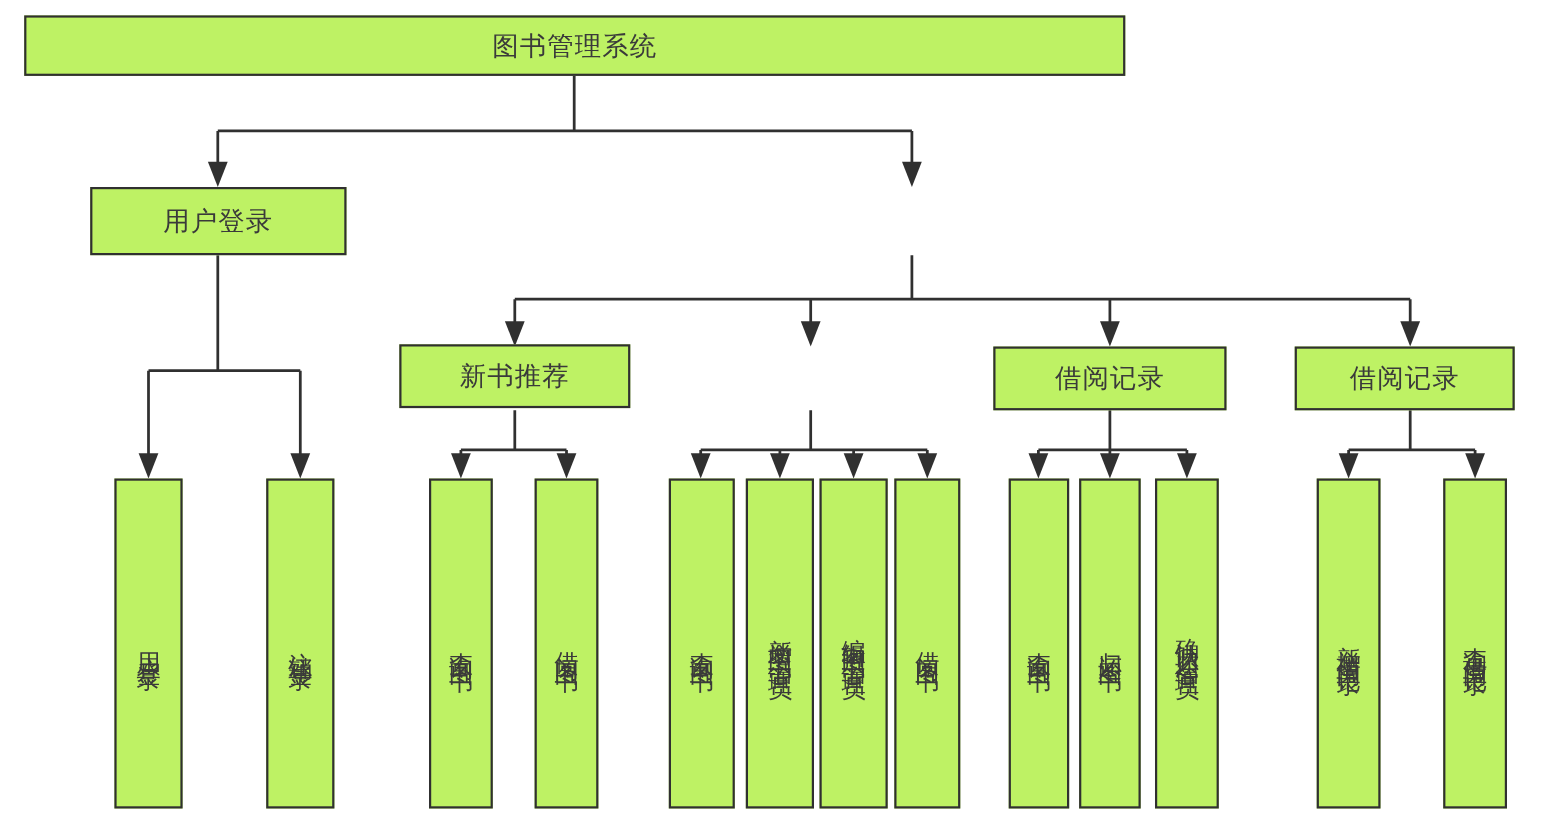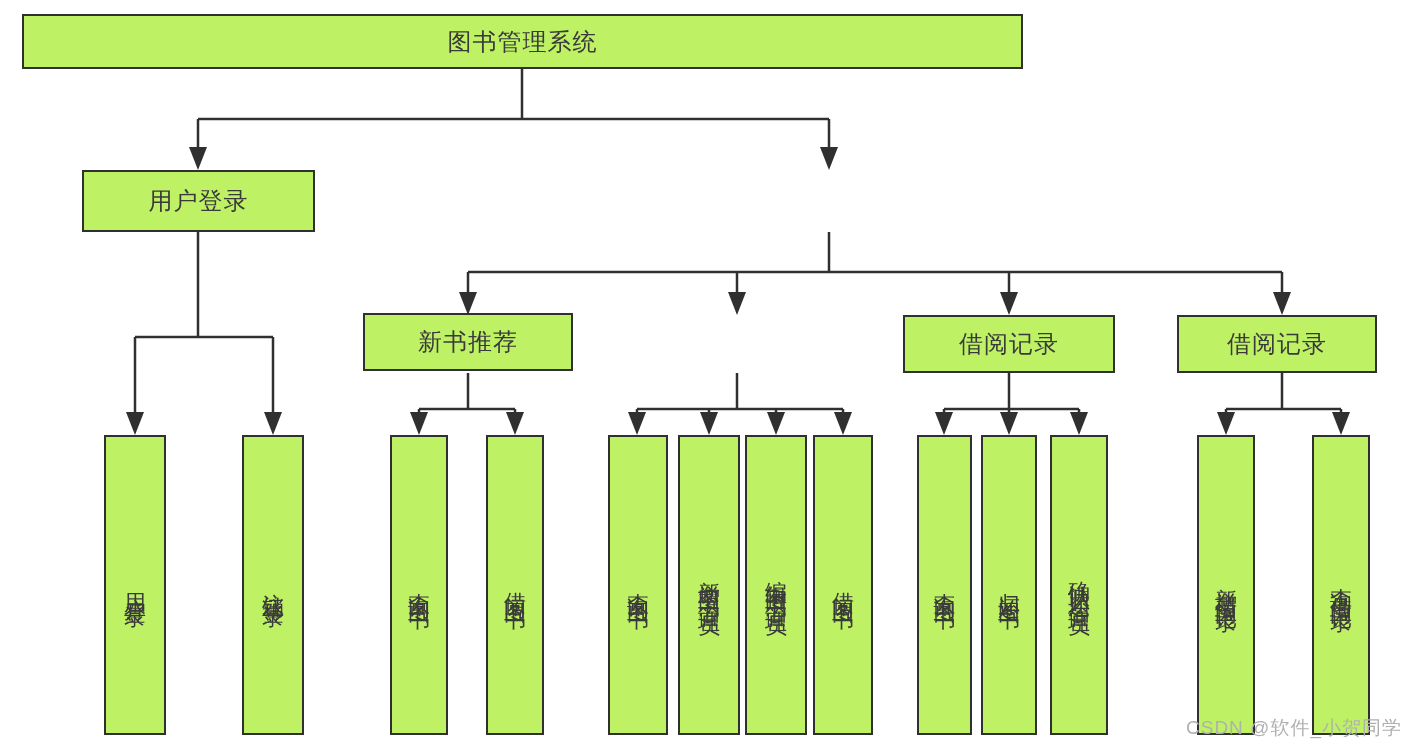--- a/index.html
+++ b/index.html
@@ -124,15 +124,14 @@
     <span class="vtext">确认归还（管理员）</span>
   </div>
 
   <div class="node v" style="left:1197px;width:58px">
     <span class="vtext">新增借阅记录</span>
   </div>
   <div class="node v" style="left:1312px;width:58px">
     <span class="vtext">查询借阅记录</span>
   </div>
 
-  <div class="watermark">CSDN @软件_小贺同学</div>
 
 </div>
 
 </body></html>

